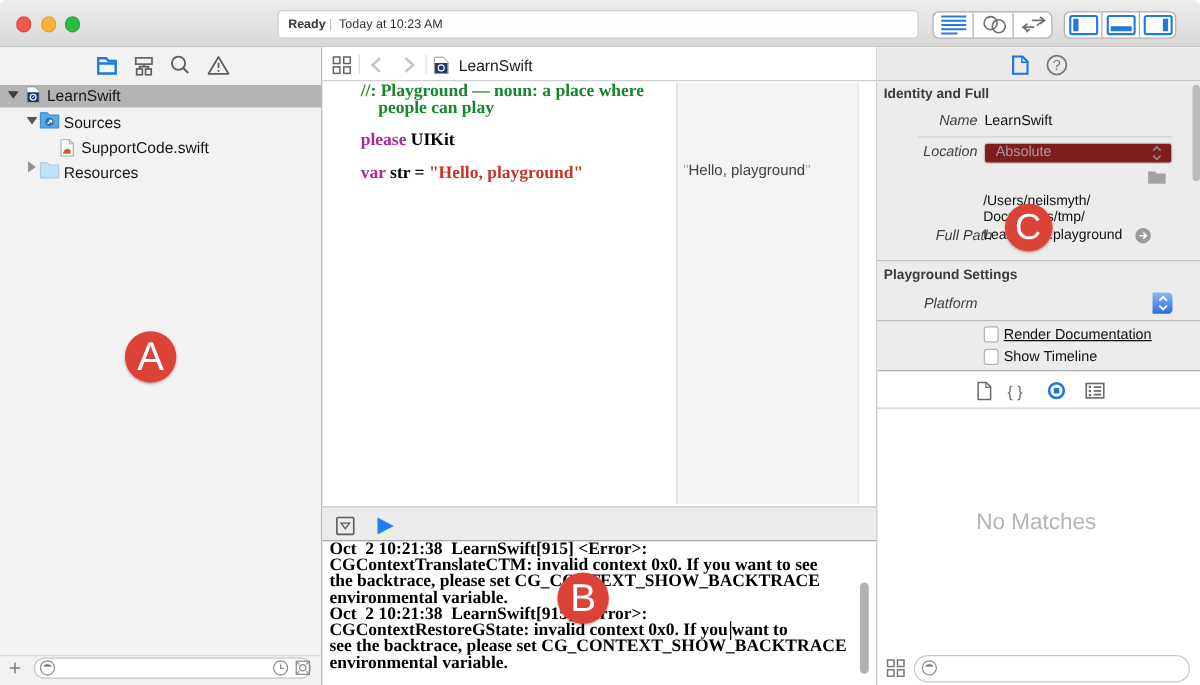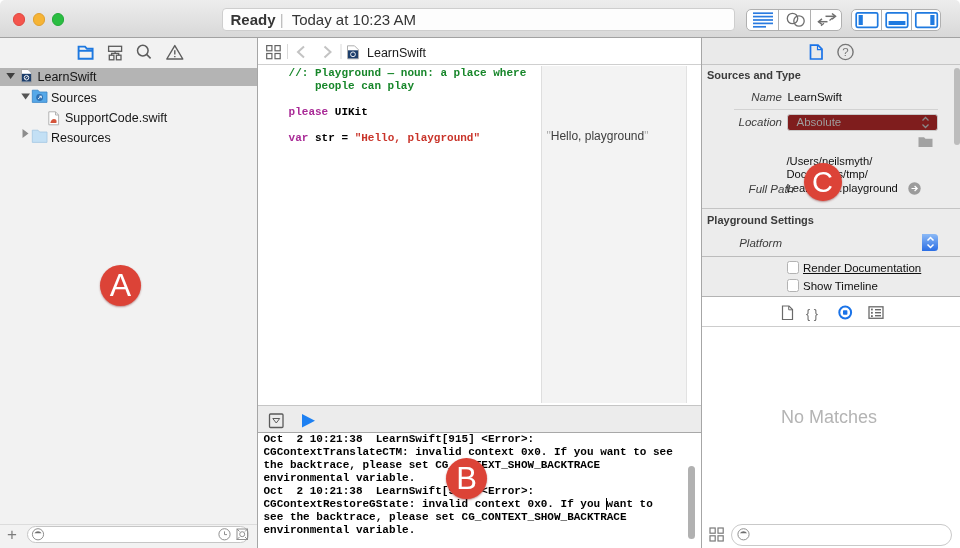--- a/index.html
+++ b/index.html
@@ -4,36 +4,36 @@
 <style>
   * { margin:0; padding:0; box-sizing:border-box; -webkit-font-smoothing:antialiased; }
   html,body { width:960px; height:548px; overflow:hidden; }
   body { font-family:"Liberation Sans", sans-serif; position:relative; background:#fff; }
   .abs { position:absolute; }
   
   #toolbar { left:0; top:0; width:960px; height:38px; border-radius:5px 5px 0 0;
     background:linear-gradient(#ededed, #d8d8d8); border-bottom:1px solid #a2a2a2; }
   .light { width:12.5px; height:12.5px; border-radius:50%; top:13px; }
   #status { left:222px; top:8px; width:513px; height:23px; background:#fdfdfd;
-    border:1px solid #cecece; border-radius:4px; line-height:21px; font-size:15px; color:#353535; }
+    border:1px solid #cecece; border-radius:4px; line-height:21px; font-size:10px; color:#353535; }
   .segg { top:9px; height:22px; background:#fff; border:1px solid #b0b0b0; border-radius:5px; display:flex; }
   .segg > div { border-right:1px solid #b0b0b0; position:relative; }
   .segg > div:last-child { border-right:none; }
   
   #sidebar { left:0; top:38px; width:257px; height:510px; background:#f2f2f2; }
   #vsep1 { left:257px; top:38px; width:1px; height:510px; background:#a6a6a6; }
   #vsep2 { left:701px; top:38px; width:1px; height:510px; background:#a6a6a6; }
   .row-sel { left:0; top:29.5px; width:257px; height:18px; background:#b4b4b4; }
   .tree-txt { font-size:12.5px; color:#161616; white-space:pre; }
   
   #center { left:258px; top:38px; width:443px; height:510px; background:#fff; }
   #jumpbar { left:0; top:0; width:443px; height:27px; background:#fff; border-bottom:1px solid #cfcfcf; }
   #results { left:283px; top:28px; width:146px; height:337px; background:#f3f3f3;
      border-left:1px solid #dedede; border-right:1px solid #e2e2e2; }
-  .code { font-family:Liberation Mono, monospace; font-size:11px; line-height:13px;
+  .code { font-family:Liberation Serif, serif; font-size:14px; line-height:13px;
      font-weight:bold; white-space:pre; }
   #debugbar { left:0; top:366.5px; width:443px; height:28px; background:#ececec;
      border-top:1px solid #c5c5c5; border-bottom:1px solid #a8a8a8; }
   #console { left:5.5px; top:395px; }
   
   #rpanel { left:702px; top:38px; width:258px; height:510px; background:#fff; }
   #rhead { left:0; top:0; width:258px; height:27px; background:#eaeaea; border-bottom:1px solid #c5c5c5; }
   #rbody { left:0; top:27px; width:258px; height:232px; background:#ececec; border-bottom:1px solid #b3b3b3; }
   .lbl { font-size:11.5px; color:#3d3d3d; text-align:right;font-style:italic; }
   .val { font-size:11.5px; color:#0f0f0f; }
@@ -229,21 +229,21 @@
     </svg>
   </div>
   <div class="abs" id="rbody"></div>
   <svg class="abs" style="left:0; top:27px;" width="258" height="232" viewBox="0 0 258 232">
 
     <path d="M216.5 72.2 L222 72.2 L223.5 73.8 L230.5 73.8 L230.5 82 L216.5 82 Z" fill="#a2a2a2"></path>
 
     <circle cx="212.5" cy="123.5" r="6.2" fill="#9b9b9b"></circle>
     <path d="M209.5 123.5 L215 123.5 M212.6 121 L215.2 123.5 L212.6 126" stroke="#fff" stroke-width="1.2" fill="none"></path>
   </svg>
-  <div class="abs sect" style="left:5px; top:31px;">Sources and Type</div>
+  <div class="abs sect" style="left:5px; top:31px;">Identity and Full</div>
   <div class="abs lbl" style="left:0px; top:53px; width:80px;">Name</div>
   <div class="abs val" style="left:85.5px; top:53px;">LearnSwift</div>
   <div class="abs" style="left:31.5px; top:70.5px; width:204px; height:1px; background:#d2d2d2;"></div>
   <div class="abs lbl" style="left:0px; top:78px; width:80px;">Location</div>
   <div class="abs" id="locdrop" style="left:84.5px; top:75.5px; width:151px; height:17px; background:#7f1d1d; border:1px solid #c8c8c8; border-radius:3px; font-size:11.5px; color:#9e9e9e; line-height:15px; padding-left:9px;">Absolute</div>
   <svg class="abs" style="left:216px; top:77px;" width="16" height="15" viewBox="0 0 16 15">
     <path d="M4.5 5.5 L7.5 2.5 L10.5 5.5" fill="none" stroke="#8a8a8a" stroke-width="1.3"></path>
     <path d="M4.5 9.5 L7.5 12.5 L10.5 9.5" fill="none" stroke="#8a8a8a" stroke-width="1.3"></path>
   </svg>
   <div class="abs lbl" style="left:12px; top:116.5px; width:80px;margin-top:28px;">Full Path</div>

